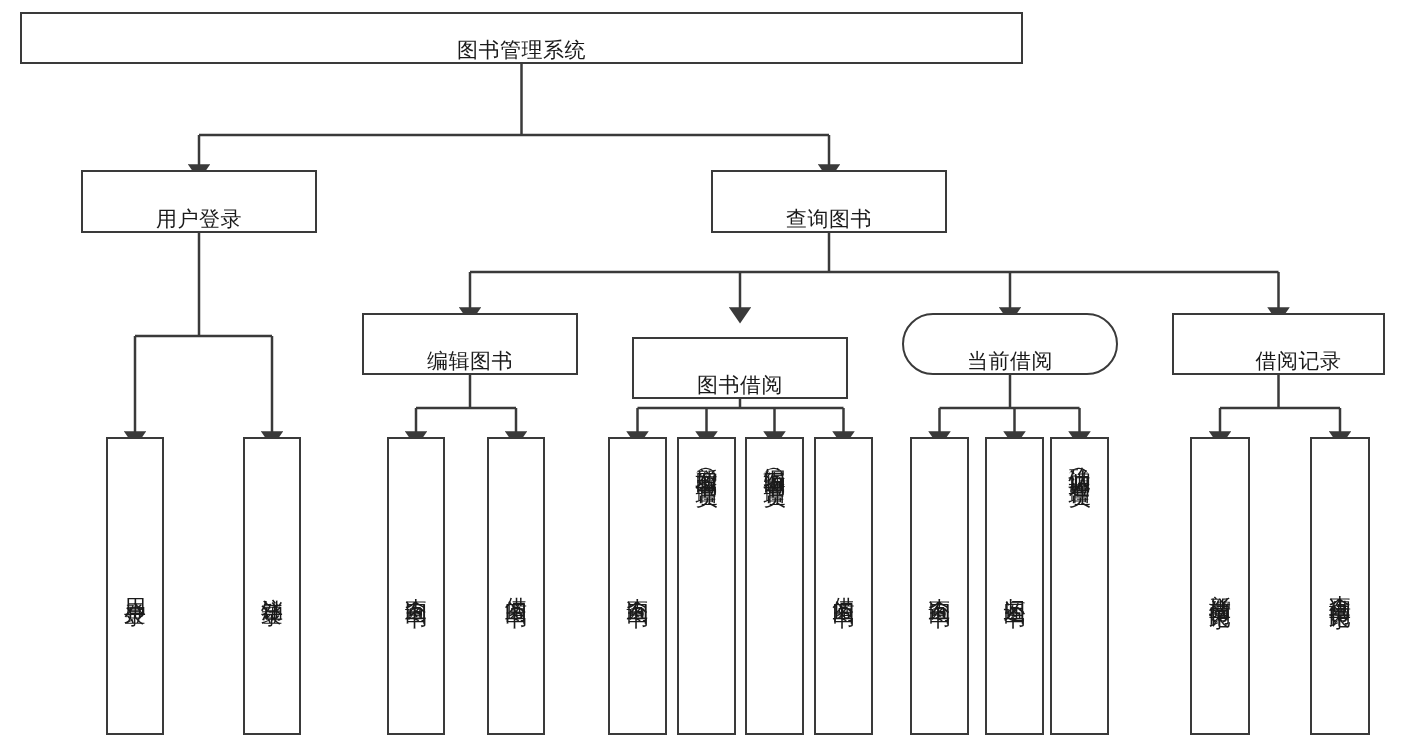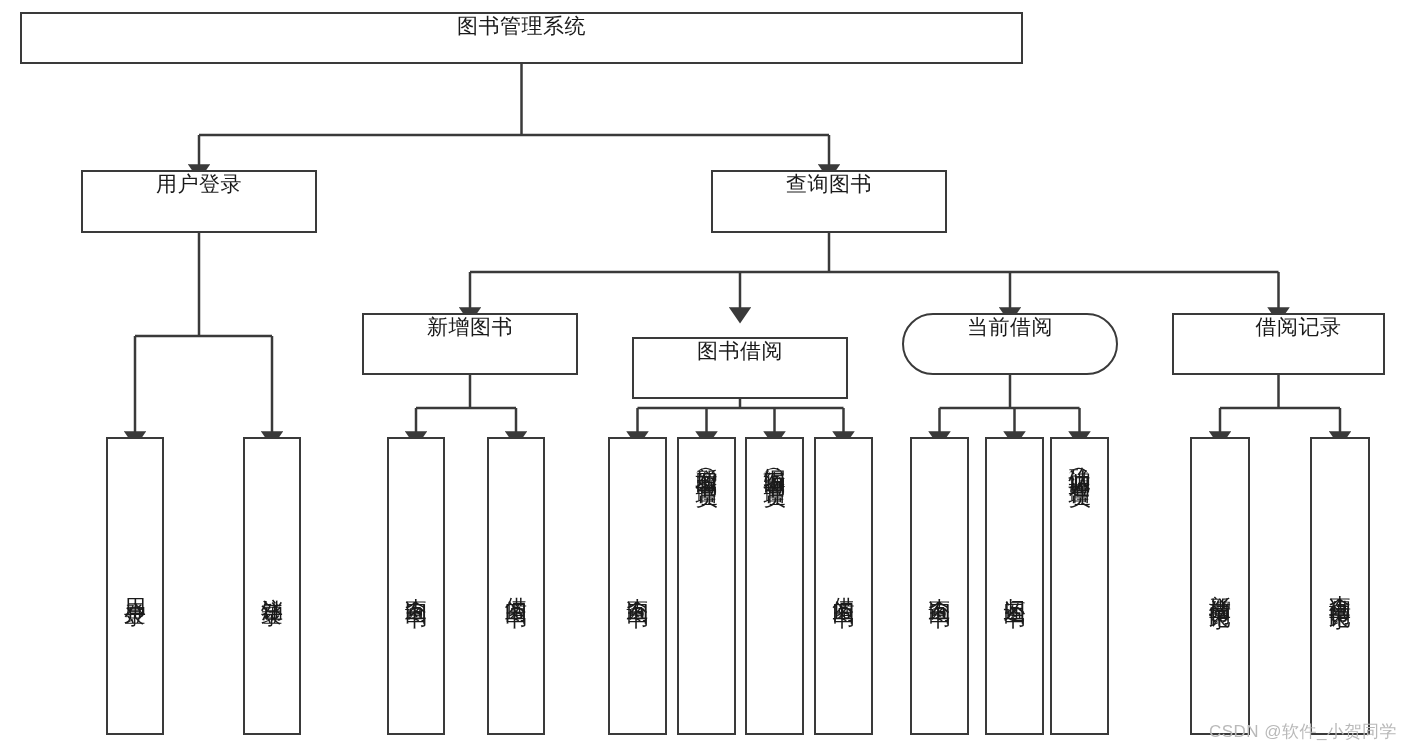--- a/index.html
+++ b/index.html
@@ -24,21 +24,21 @@
     width: 1405px;
     height: 747px;
     pointer-events: none;
   }
   .node {
     position: absolute;
     box-sizing: border-box;
     background: #ffffff;
     border: 2.5px solid #3a3a3a;
     display: flex;
-    align-items: flex-start;
+    align-items: flex-end;
     justify-content: center;
     overflow: hidden;
   }
   .node-label {
     color: #1a1a1a;
     text-align: center;
     line-height: 1.12;
     white-space: pre;
   }
   .node.horiz .node-label {
@@ -128,21 +128,21 @@
       <div class="node horiz root" style="left: 20px; top: 12px; width: 1003px; height: 52px;">
         <span class="node-label">图书管理系统</span>
       </div>
       <div class="node horiz" style="left: 81px; top: 170px; width: 236px; height: 63px;">
         <span class="node-label">用户登录</span>
       </div>
       <div class="node horiz" style="left: 711px; top: 170px; width: 236px; height: 63px;">
         <span class="node-label">查询图书</span>
       </div>
       <div class="node horiz" style="left: 362px; top: 313px; width: 216px; height: 62px;">
-        <span class="node-label">新增图书</span>
+        <span class="node-label">编辑图书</span>
       </div>
       <div class="node horiz" style="left: 632px; top: 313px; width: 216px; height: 62px; margin-top: 24px;">
         <span class="node-label">图书借阅</span>
       </div>
       <div class="node horiz" style="left: 902px; top: 313px; width: 216px; height: 62px; border-radius: 31px;">
         <span class="node-label">当前借阅</span>
       </div>
       <div class="node horiz" style="left: 1172px; top: 313px; width: 213px; height: 62px; padding-left: 40px;">
         <span class="node-label">借阅记录</span>
       </div>
@@ -180,15 +180,14 @@
         <span class="node-label">确认归还（管理员）</span>
       </div>
       <div class="node vert mid" style="left: 1190px; top: 437px; width: 60px; height: 298px;">
         <span class="node-label">新增借阅记录</span>
       </div>
       <div class="node vert mid" style="left: 1310px; top: 437px; width: 60px; height: 298px;">
         <span class="node-label">查询借阅记录</span>
       </div>
     </div>
 
-  <div class="watermark">CSDN @软件_小贺同学</div>
 
 </div>
 
 </body></html>

